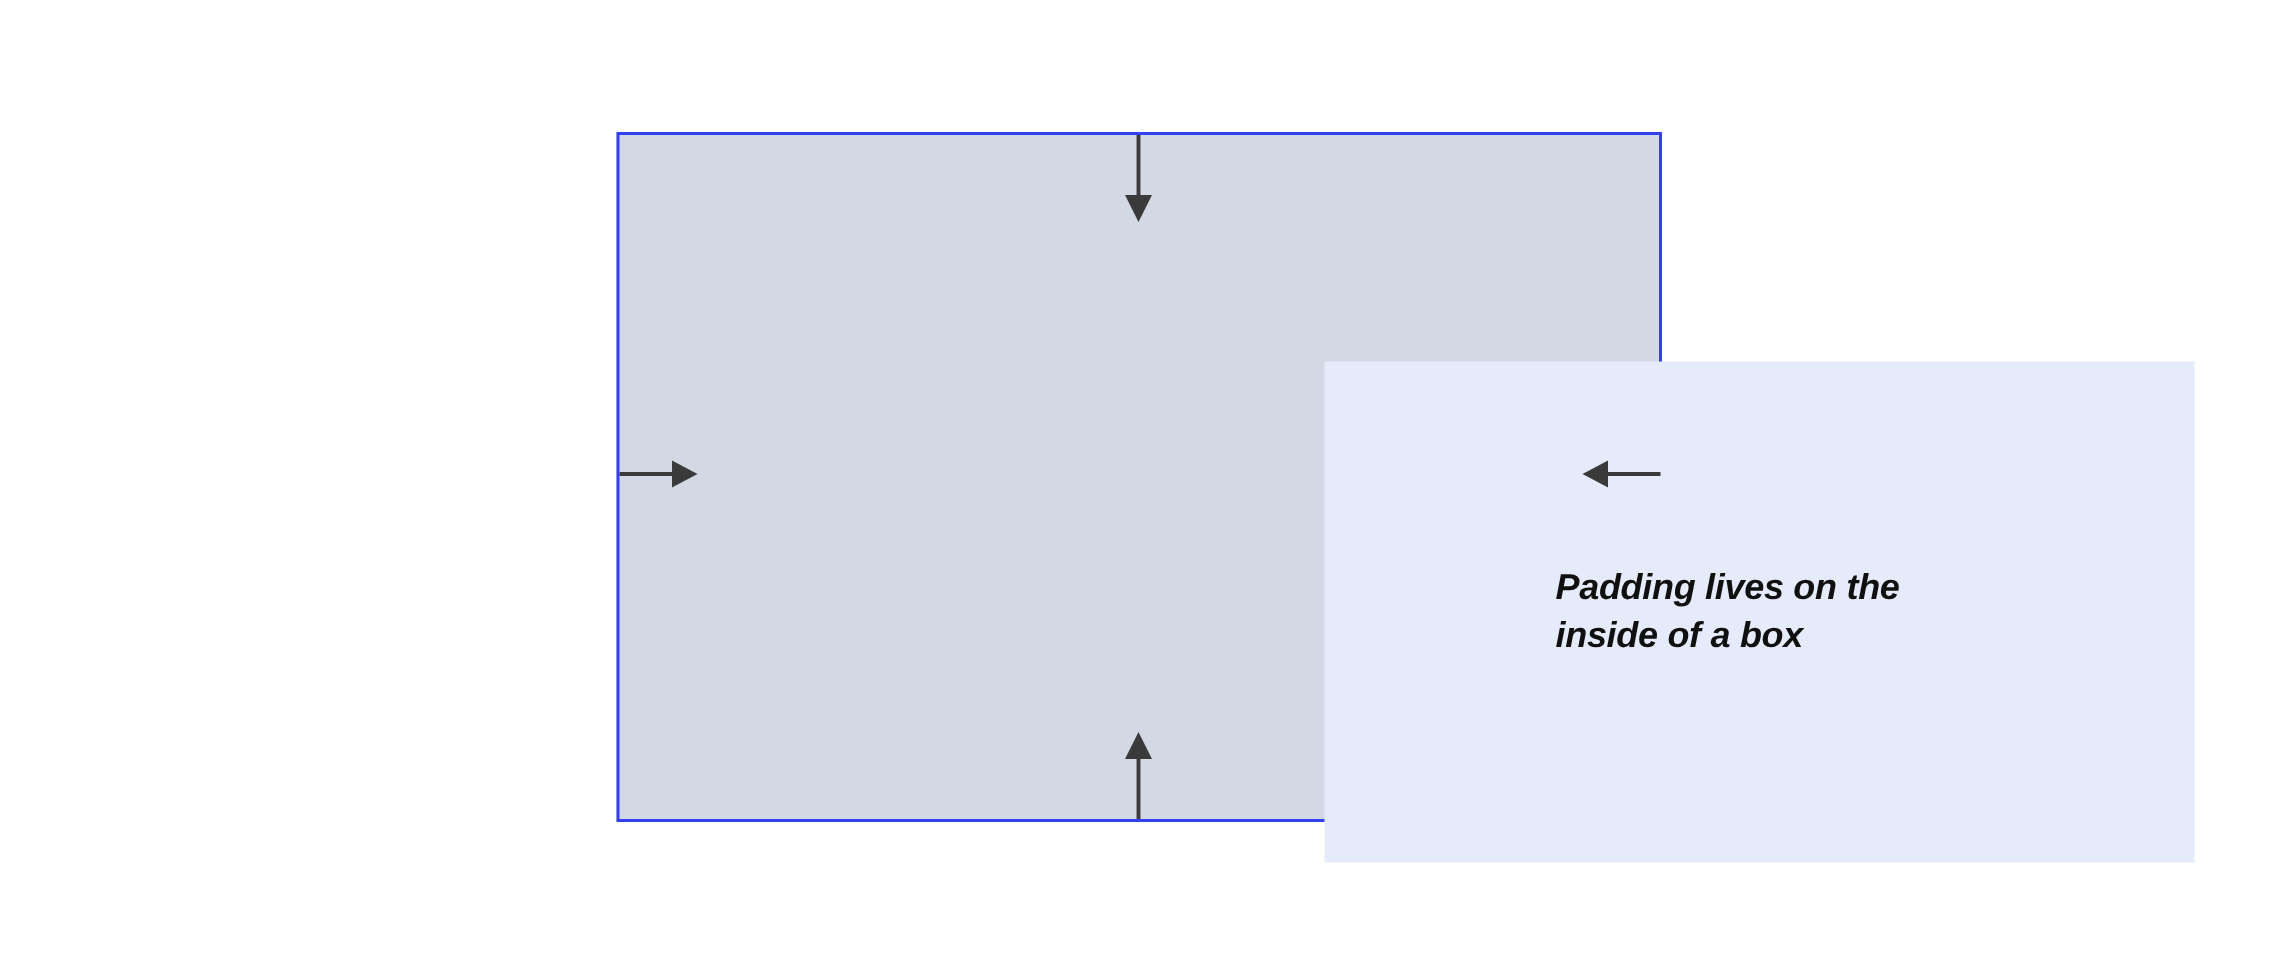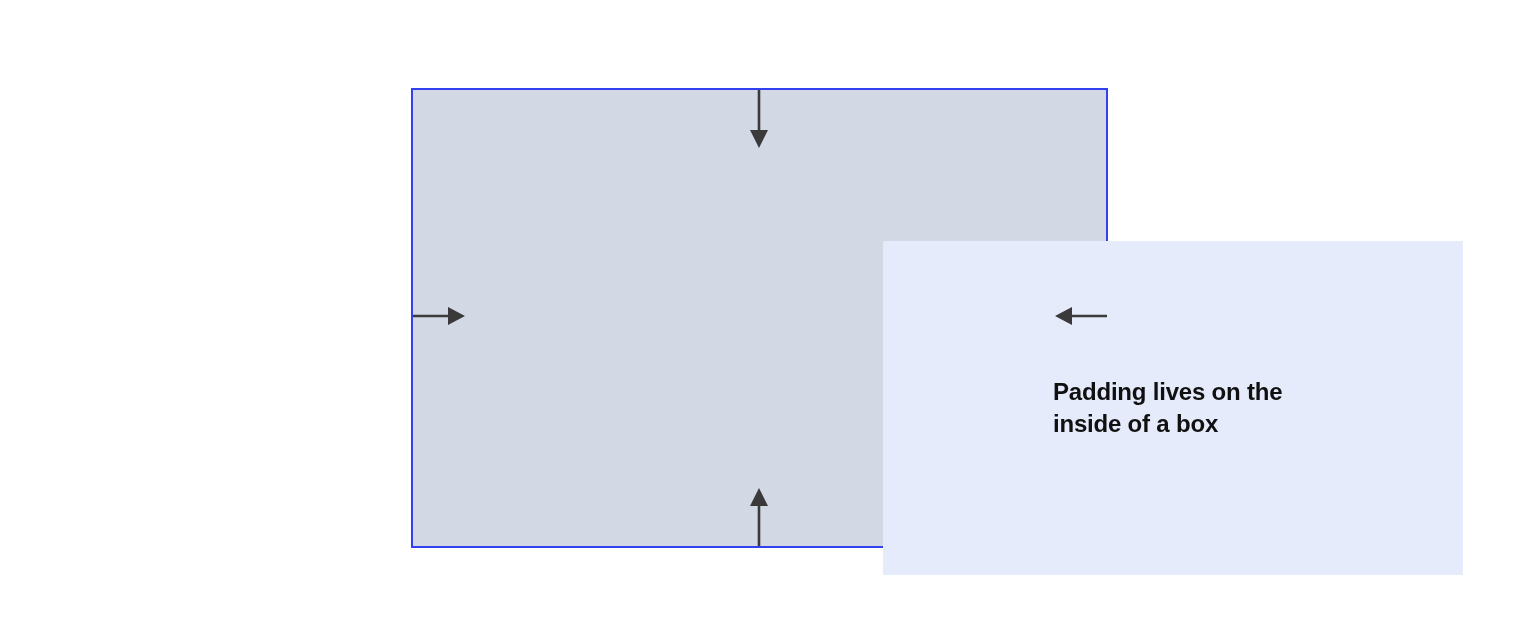--- a/index.html
+++ b/index.html
@@ -42,28 +42,29 @@
     top: 151px;
     width: 580px;
     height: 334px;
     background: #e5ebfa;
     display: flex;
     align-items: center;
     justify-content: flex-start;
   }
 
   #content-label {
-    margin: 16px;
+    margin: 0;
     padding: 0 0 0 154px;
     font-size: 24px;
     font-weight: bold;
     line-height: 32px;
     color: #101010;
     letter-spacing: -0.2px;
     white-space: pre-line;
+    font-style: italic;
   }
 
   .padding-arrow {
     position: absolute;
     overflow: visible;
   }
   #arrow-top    { left: 735px; top: 88px;  width: 48px; height: 62px; }
   #arrow-bottom { left: 735px; top: 486px; width: 48px; height: 62px; }
   #arrow-left   { left: 411px; top: 292px; width: 56px; height: 48px; }
   #arrow-right  { left: 1053px; top: 292px; width: 56px; height: 48px; }

